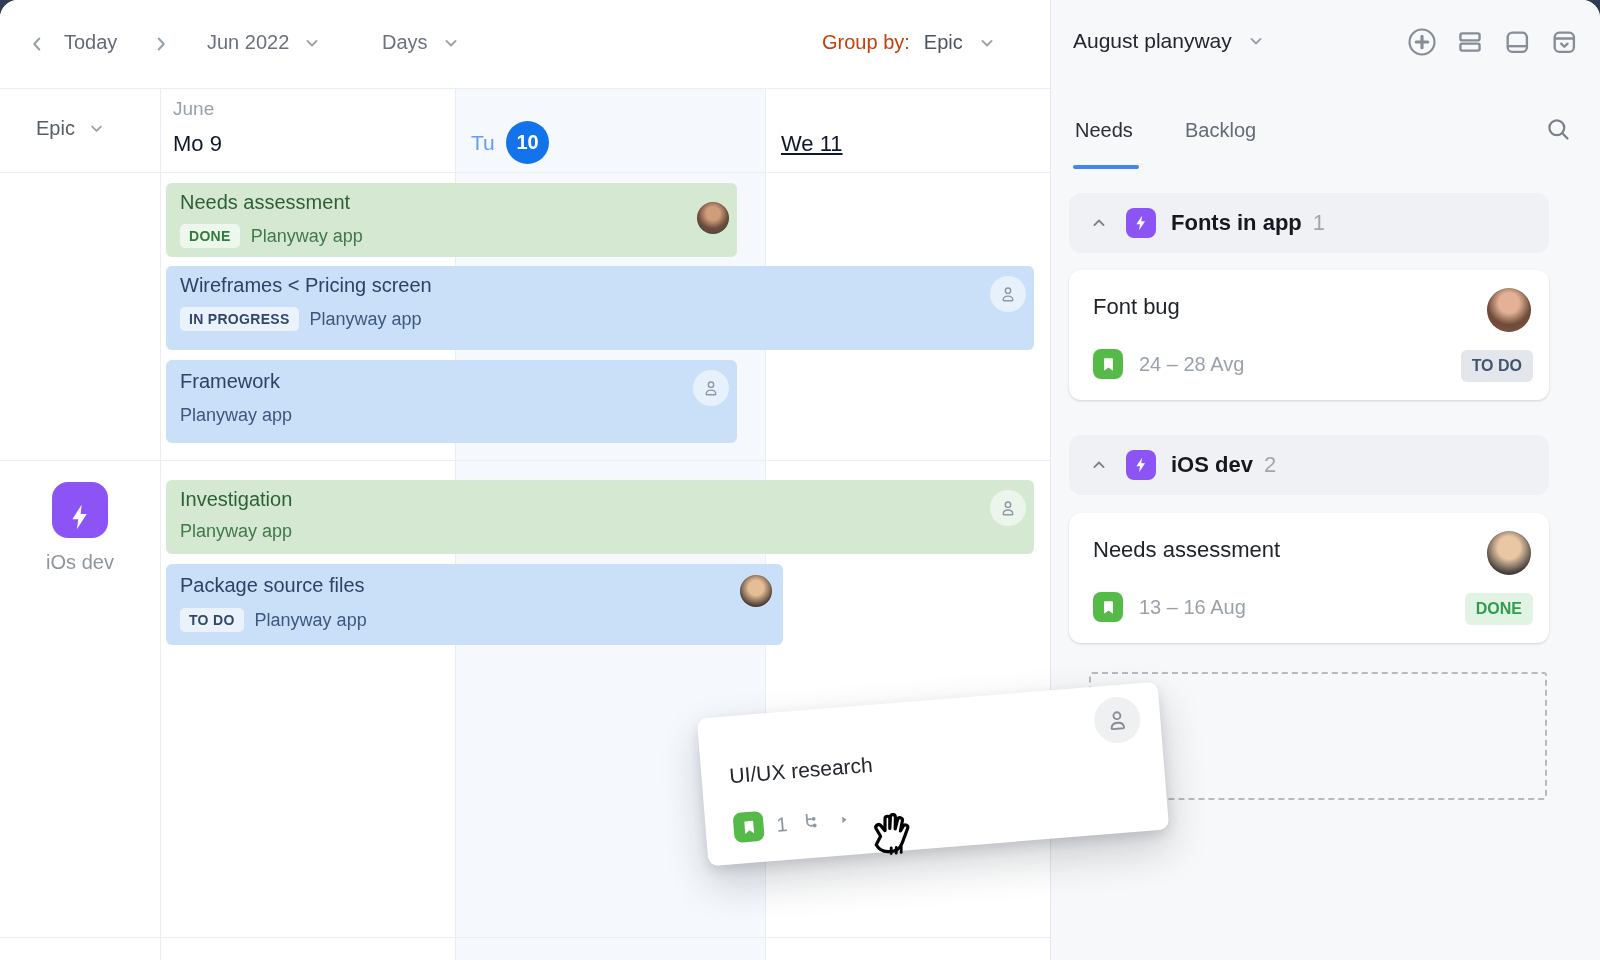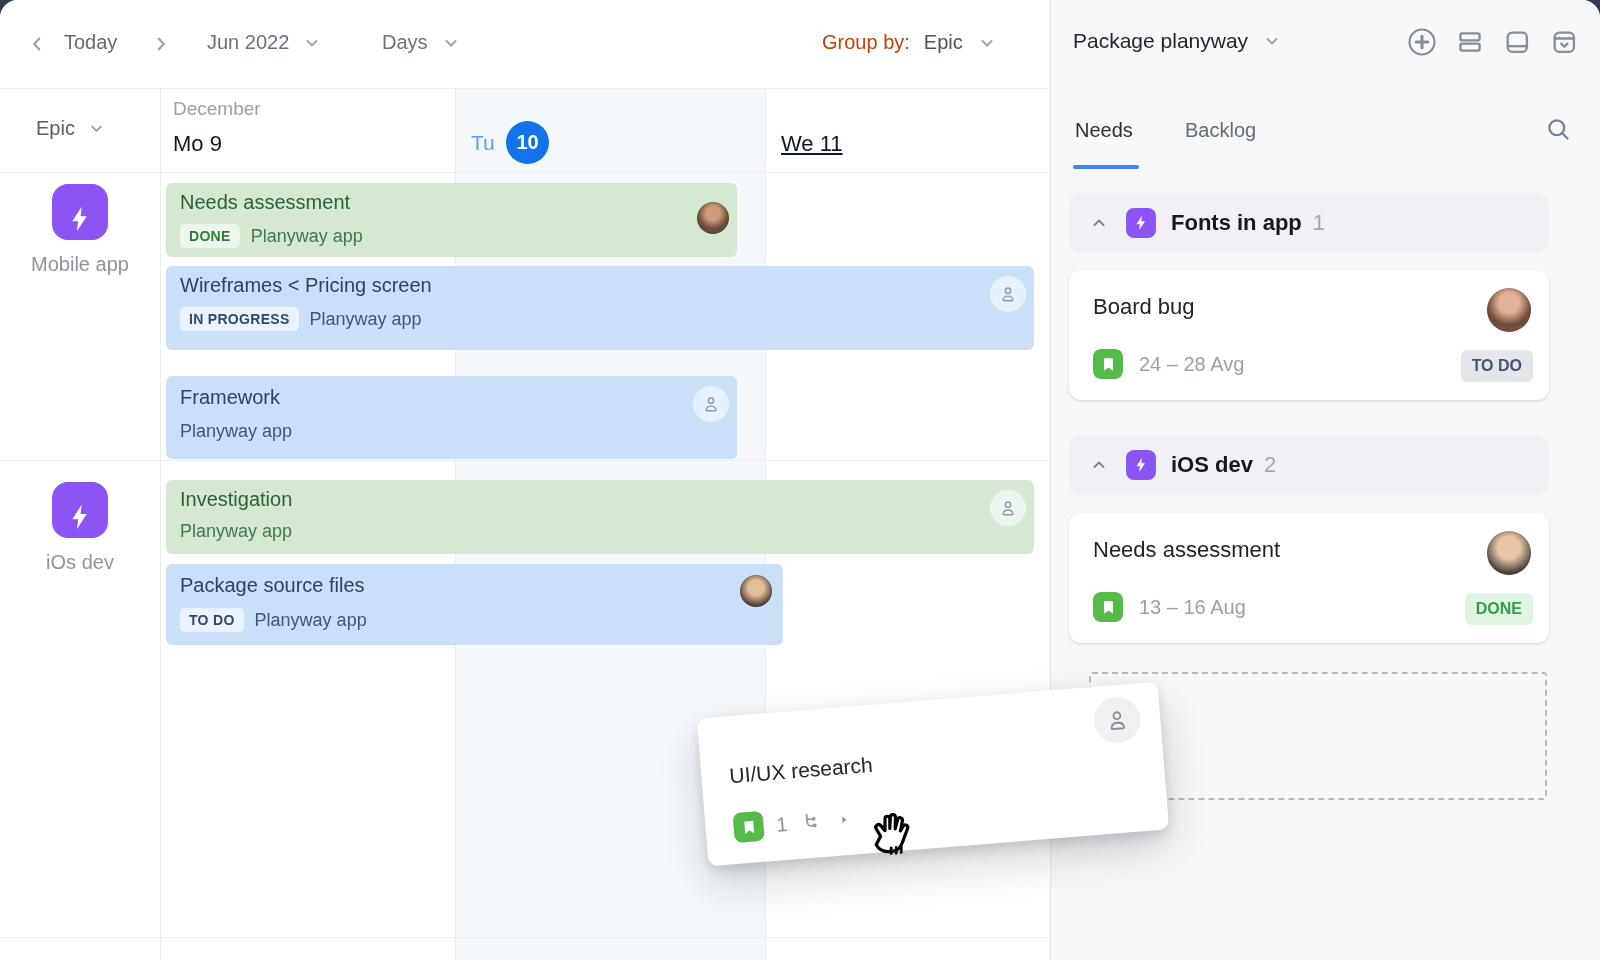--- a/index.html
+++ b/index.html
@@ -57,21 +57,21 @@
     color:#fff;line-height:56px;text-align:center;
   }
   .epic-name{margin-top:13px;font-size:20px;color:#8f959d;}
 
   
   .tcard{position:absolute;border-radius:6px;z-index:2;cursor:pointer;}
   .tc-green{background:var(--card_green_bg,#d5e9d2);}
   .tc-blue{background:var(--card_blue_bg,#c9e0f8);}
   .tc1{left:166px;top:183px;width:571px;height:74px;}
   .tc2{left:166px;top:266px;width:868px;height:84px;}
-  .tc3{left:166px;top:360px;width:571px;height:83px;margin-top:16px;}
+  .tc3{left:166px;top:360px;width:571px;height:83px;}
   .tc4{left:166px;top:480px;width:868px;height:74px;}
   .tc5{left:166px;top:564px;width:617px;height:81px;}
   .tc-title{position:absolute;left:14px;top:8px;font-size:20px;white-space:nowrap;}
   .tc-green .tc-title{color:var(--card_green_text,#2d5f37);}
   .tc-blue .tc-title{color:var(--card_blue_text,#2d4267);}
   .tc-row{position:absolute;left:14px;top:41px;display:flex;align-items:center;gap:11px;}
   .tc3 .tc-title,.tc5 .tc-title{top:10px;}
   .tc3 .tc-row{top:45px;}
   .tc-badge{font-size:14px;font-weight:700;padding:4px 9px;border-radius:5px;letter-spacing:.3px;white-space:nowrap;}
   .b-done{background:#edf7eb;color:#2e7d3c;}
@@ -258,34 +258,26 @@
           <use href="#i-chevdown"></use>
         </svg>
     </div>
 
     <div class="ch-epic">
       <span>Epic</span>
       <svg class="ic chev" width="19" height="19">
           <use href="#i-chevdown"></use>
         </svg>
     </div>
-    <div class="ch-month">December</div>
+    <div class="ch-month">June</div>
     <div class="ch-day d1">Mo 9</div>
     <div class="ch-tu">Tu</div>
     <div class="tu-badge">10</div>
     <div class="ch-day d3">We 11</div>
 
-    <div class="epic-item e1">
-      <span class="epic-ic">
-        <svg class="ic" width="30" height="30" style="margin-top:13px">
-            <use href="#i-bolt"></use>
-          </svg>
-      </span>
-      <div class="epic-name">Mobile app</div>
-    </div>
     <div class="epic-item e2">
       <span class="epic-ic">
         <svg class="ic" width="30" height="30" style="margin-top:13px">
             <use href="#i-bolt"></use>
           </svg>
       </span>
       <div class="epic-name">iOs dev</div>
     </div>
 
     <div class="tcard tc-green tc1">
@@ -339,21 +331,21 @@
       <div class="tc-row" style="top:44px;">
         <span class="tc-badge b-todo">TO DO</span>
         <span class="tc-proj">Planyway app</span>
       </div>
       <div class="avatar av-32 av-m1" style="right:11px;top:11px;"></div>
     </div>
   </div>
 
   <aside class="panel">
     <div class="p-titlewrap">
-      <span class="p-title">Package planyway</span>
+      <span class="p-title">August planyway</span>
       <svg class="ic chev" width="20" height="20">
           <use href="#i-chevdown"></use>
         </svg>
     </div>
     <div class="p-icons">
       <button class="icb">
         <svg class="ic" width="30" height="30">
             <use href="#i-plus"></use>
           </svg>
       </button>
@@ -392,21 +384,21 @@
       <span class="sect-ic">
         <svg class="ic" width="18" height="18">
             <use href="#i-bolt"></use>
           </svg>
       </span>
       <span class="sect-title">Fonts in app</span>
       <span class="sect-count">1</span>
     </div>
 
     <div class="pcard pc1">
-      <div class="pcard-title">Board bug</div>
+      <div class="pcard-title">Font bug</div>
       <div class="avatar av-44 av-w2" style="position:absolute;"></div>
       <div class="pcard-foot">
         <span class="bm">
           <svg class="ic" width="19" height="19">
               <use href="#i-bookmark"></use>
             </svg>
         </span>
         <span class="pcard-dates">24 – 28 Avg</span>
       </div>
       <span class="p-badge pb-todo">TO DO</span>

